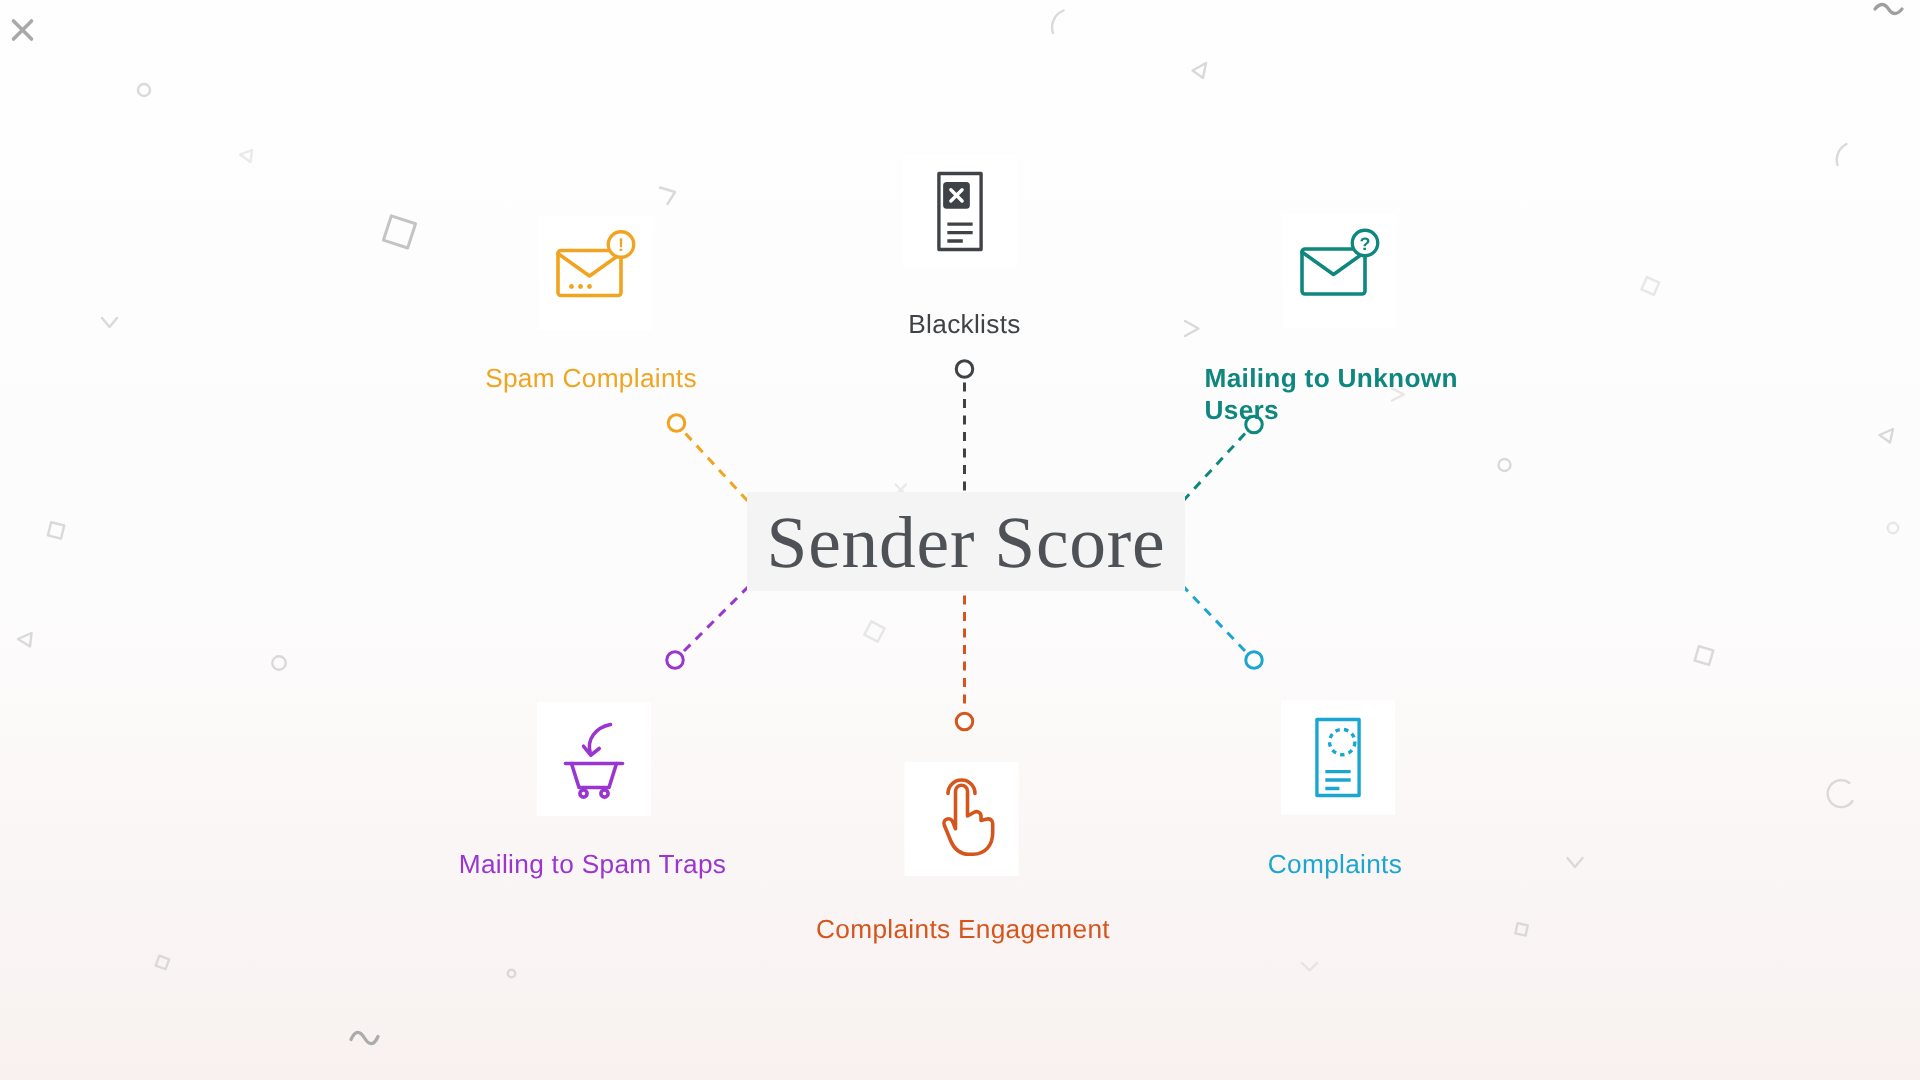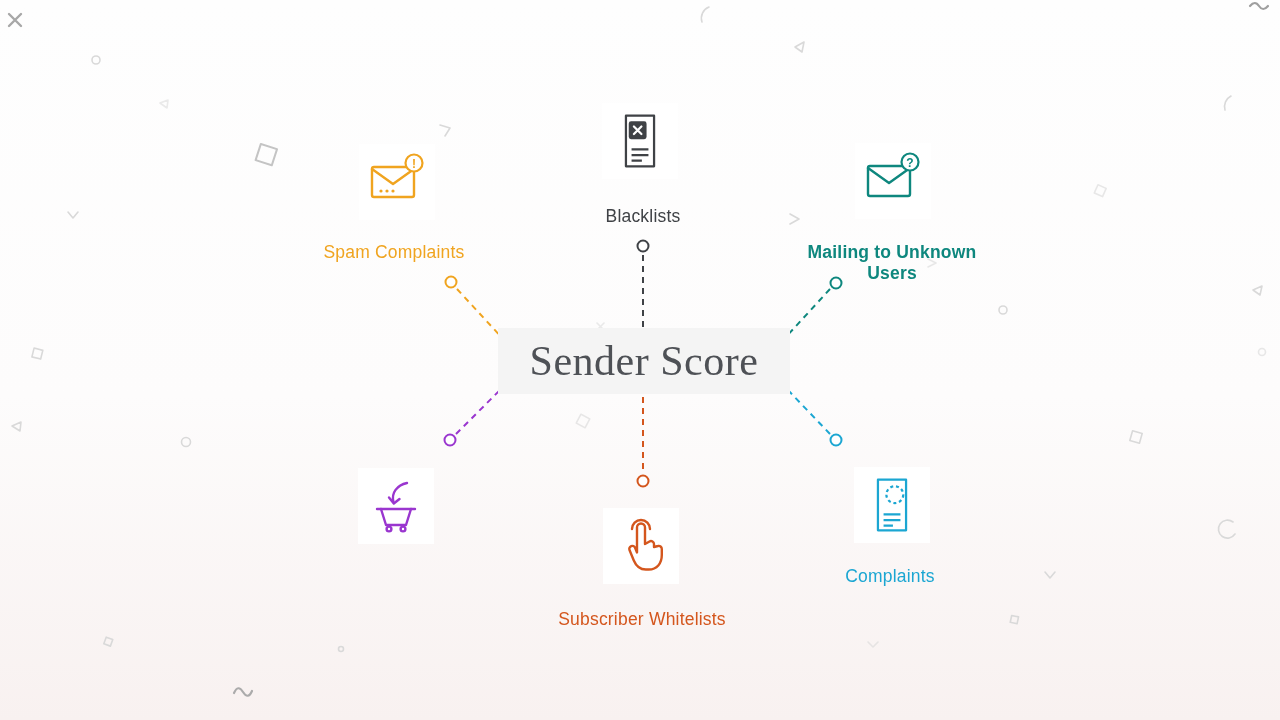--- a/index.html
+++ b/index.html
@@ -8,31 +8,31 @@
     font-family:"Liberation Sans",sans-serif;
     background:linear-gradient(180deg,#fefefe 0%,#fdfcfc 55%,#f8f1f0 100%);
   }
   .layer{position:absolute;left:0;top:0;width:1280px;height:720px;pointer-events:none;}
   .icon-tile{
     position:absolute;width:76px;height:76px;background:#ffffff;
     display:flex;align-items:center;justify-content:center;
   }
   .node-label{
     position:absolute;font-size:17.5px;letter-spacing:.2px;
-    transform:translateX(-50%);white-space:nowrap;text-align:center;
+    transform:translateX(-50%);white-space:nowrap;
   }
   .node-label.wrap{white-space:normal;width:178px;line-height:21px;font-weight:bold;}
   .c-yellow{color:#f0a41f}.c-dark{color:#3f4246}.c-teal{color:#0e877e}
   .c-purple{color:#9a36cf}.c-orange{color:#d4561d}.c-cyan{color:#1ba6d2}
   .center-box{
     position:absolute;left:498px;top:328px;width:292px;height:66px;
     background:#f4f4f4;display:flex;align-items:center;justify-content:center;
   }
   .center-box span{
-    font-family:"Liberation Serif",serif;font-size:42px;color:#4e5156;letter-spacing:.5px;
+    font-family:"Liberation Serif",serif;font-size:49px;color:#4e5156;letter-spacing:.5px;
   }
 </style>
 </head>
 <body>
 
 <div class="stage">
 
   <svg class="layer" width="1280" height="720">
     <g fill="none" stroke="#d9d9d9" stroke-width="1.6" stroke-linecap="round" stroke-linejoin="round">
       <path d="M9 14 l12 12 M21 14 l-12 12" stroke="#a8a8a8" stroke-width="2.4"></path>
@@ -146,30 +146,31 @@
       <g fill="none" stroke-width="2.4" stroke-linecap="round" stroke-linejoin="round" stroke="#9a36cf">
         <path d="M43 9 C33 11 27 19 29.5 28"></path>
         <path d="M25 23.5 L29.8 29.5 L35.5 25"></path>
         <path d="M13 35 H51"></path>
         <path d="M17 35 L22 51 H42 L47 35"></path>
         <circle cx="25" cy="55" r="2.4"></circle>
         <circle cx="39" cy="55" r="2.4"></circle>
       </g>
     </svg>
   </div>
+  <div class="node-label c-purple" style="left:395px;top:566px">Mailing to Spam Traps</div>
 
   <div class="icon-tile" style="left:603px;top:508px">
     <svg width="64" height="64" viewBox="0 0 64 64">
       <g fill="none" stroke-width="2.4" stroke-linecap="round" stroke-linejoin="round" stroke="#d4561d">
         <path d="M23 15 a9 9 0 0 1 18 0"></path>
         <path d="M28 38 V13.5 a4 4 0 0 1 8 0 V30 l4.5 -2.5 a3 3 0 0 1 4.5 2.6 v2.9 l4 -1 a3 3 0 0 1 3.8 2.9 v6.1 c0 8.5 -5 14.5 -13 14.5 h-3 c-6 0 -9.5 -3 -12 -9 l-4.3 -10.5 a3 3 0 0 1 5.6 -2.2 l1.9 4.7"></path>
       </g>
     </svg>
   </div>
-  <div class="node-label c-orange" style="left:642px;top:609px">Subscriber Whitelists</div>
+  <div class="node-label c-orange" style="left:642px;top:609px">Complaints Engagement</div>
 
   <div class="icon-tile" style="left:854px;top:467px">
     <svg width="60" height="60" viewBox="0 0 64 64">
       <g fill="none" stroke-width="2.4" stroke-linejoin="round" stroke="#1ba6d2">
         <rect x="17" y="5" width="30" height="54"></rect>
         <circle cx="35" cy="21" r="9" stroke-dasharray="3.2 3"></circle>
         <path d="M23 42 H41 M23 48 H41 M23 54 H33"></path>
       </g>
     </svg>
   </div>

